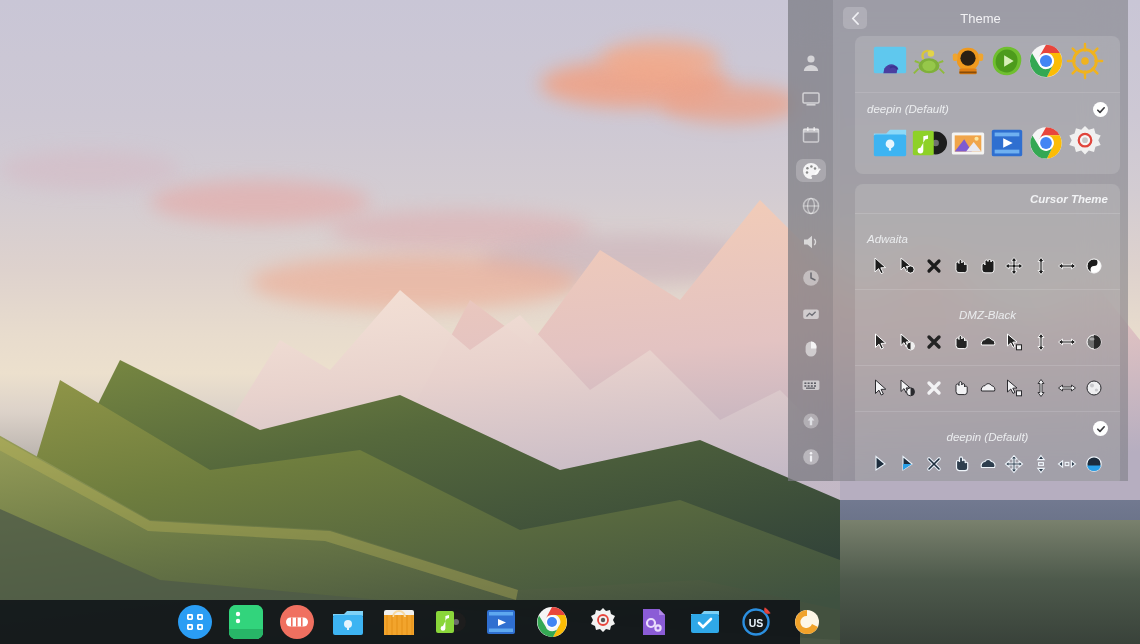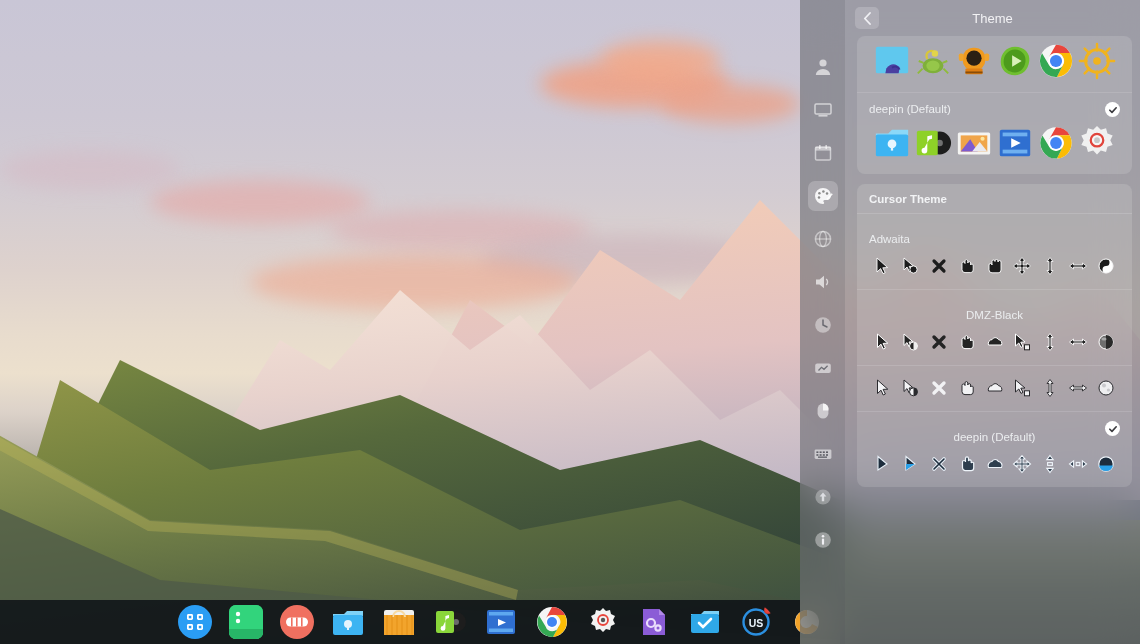--- a/index.html
+++ b/index.html
@@ -42,21 +42,21 @@
   .dock-icon{
     width:34px; height:34px; border-radius:7px;
     position:relative; flex:0 0 auto;
     display:flex; align-items:center; justify-content:center;
     overflow:hidden;
   }
   .dock-icon.round{ border-radius:50%; }
 
   
   #settings{
-    position:absolute; right:0; top:0; width:340px; height:644px;
+    position:absolute; right:12px; top:0; width:340px; height:481px;
     display:flex; z-index:30;
     background:rgba(120,122,128,0.55);
     backdrop-filter:blur(22px);
     -webkit-backdrop-filter:blur(22px);
   }
   #panel-sidebar{
     width:45px; height:100%;
     display:flex; flex-direction:column; align-items:center;
     padding-top:52px; gap:0;
     background:rgba(80,82,88,0.18);
@@ -85,21 +85,21 @@
     display:flex; align-items:center; justify-content:center;
     cursor:pointer;
   }
   #panel-title{
     position:absolute; left:0; right:0; text-align:center;
     font-size:13px; color:#f2f2f4; font-weight:400;
     pointer-events:none;
   }
 
   #panel-scroll{
-    flex:1; overflow:hidden; padding:0 8px 0 12px;
+    flex:1; overflow:hidden; padding:0 8px 0 22px;font-style:italic;
   }
 
   .card{
     background:rgba(255,255,255,0.13);
     border-radius:8px; overflow:hidden;
     margin-bottom:10px;
   }
 
   .theme-row{
     padding:10px 12px 12px 12px; position:relative;
@@ -120,20 +120,21 @@
     width:15px; height:15px; border-radius:50%;
     background:#ffffff;
     display:flex; align-items:center; justify-content:center;
   }
   .check svg{ display:block; }
 
   .section-head{
     font-size:11.5px; font-weight:bold; color:#f2f3f5;
     padding:9px 12px 8px 12px;
     border-bottom:1px solid rgba(255,255,255,0.15);
+    text-align:right;
   }
 
   .cursor-row{ padding:9px 12px 10px 12px; position:relative; }
   .cursor-row + .cursor-row{ border-top:1px solid rgba(255,255,255,0.13);text-align:center; }
   .cursor-label{ font-size:11.5px; color:#ebedef; display:block; margin-bottom:8px;margin-top:10px; }
   .cursor-icons{
     display:flex; align-items:center; justify-content:space-between;
     padding:0 4px; height:26px;
   }
   .cursor-icons .ci{ width:20px; height:20px; flex:0 0 auto; }

